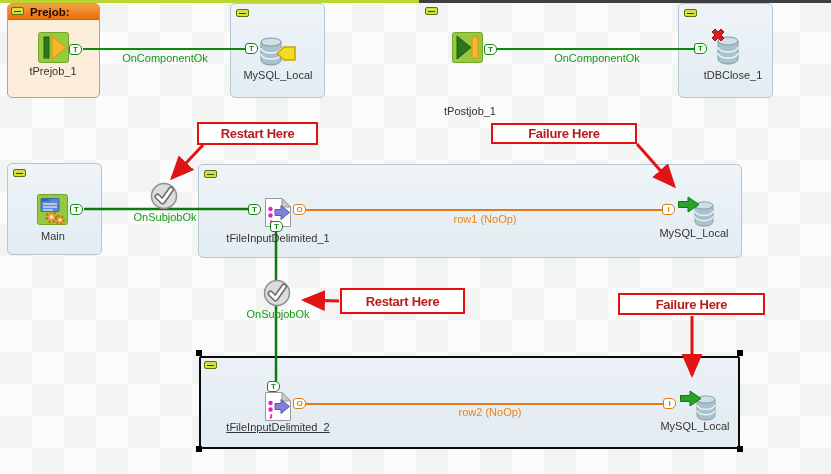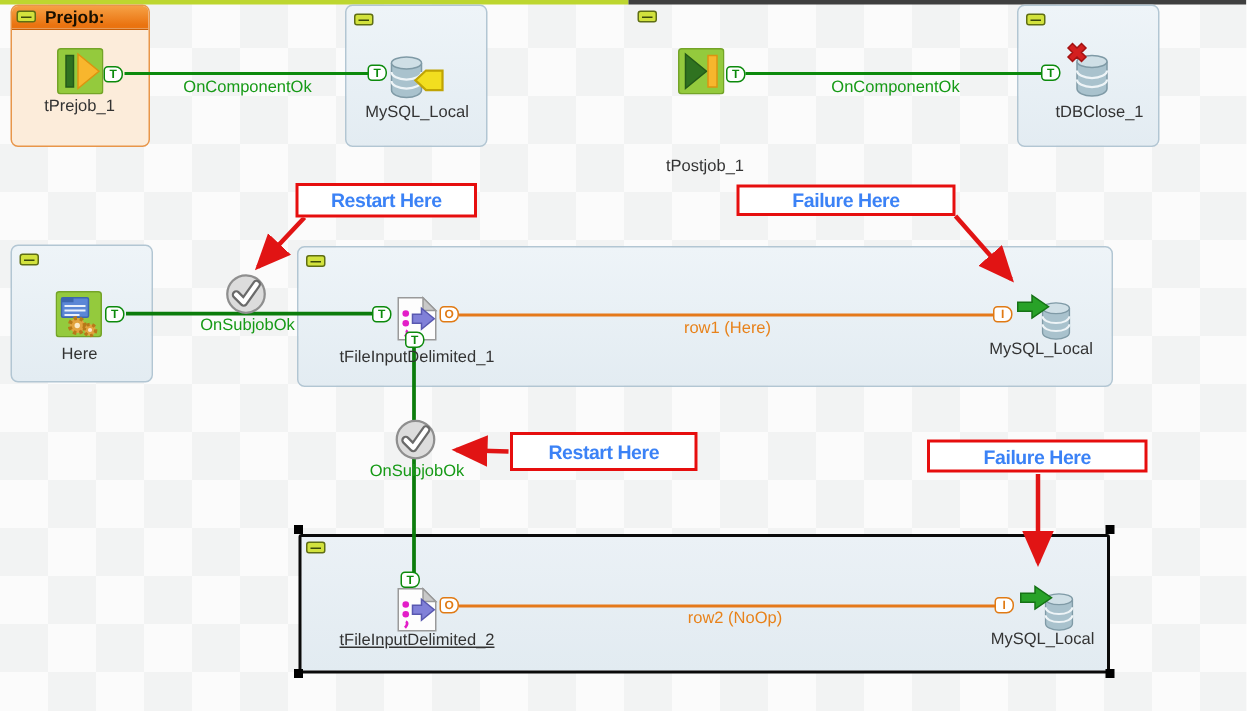--- a/index.html
+++ b/index.html
@@ -30,21 +30,21 @@
     position:absolute;width:13px;height:11px;background:#fff;border:1px solid;border-radius:3px 5px 5px 3px;
     font-size:8px;font-weight:bold;text-align:center;line-height:10px;box-sizing:border-box;
   }
   .connector.t{border-color:#0c8a0c;color:#0c8a0c;}
   .connector.o,.connector.i{border-color:#e07a14;color:#e07a14;}
   .comp-label{position:absolute;transform:translateX(-50%);font-size:11px;color:#333;white-space:nowrap;}
   .conn-label{position:absolute;transform:translateX(-50%);font-size:11px;white-space:nowrap;}
   .conn-label.green{color:#169a16;}
   .conn-label.orange{color:#e8821a;}
   .annotation{
-    position:absolute;background:#fff;border:2px solid #e60e0e;color:#3b82f6;
+    position:absolute;background:#fff;border:2px solid #e60e0e;color:#b91c1c;
     font-weight:bold;font-size:13px;letter-spacing:-0.3px;
     display:flex;align-items:center;justify-content:center;box-sizing:border-box;white-space:nowrap;
   }
   .handle{position:absolute;width:6px;height:6px;background:#000;}
   svg.layer{position:absolute;left:0;top:0;pointer-events:none;}
 </style>
 </head>
 <body>
 
 <div class="canvas">
@@ -189,31 +189,31 @@
   <svg class="icon" style="left:263px;top:279px;z-index:5;" width="28" height="28" viewBox="0 0 28 28">
     <circle cx="14" cy="14" r="12.5" fill="#dcdcdc" stroke="#8f8f8f" stroke-width="1.5"></circle>
     <path d="M7.5 14.5 L12.5 19.5 L21 7.5" fill="none" stroke="#6a6a6a" stroke-width="6" stroke-linecap="round" stroke-linejoin="round"></path>
     <path d="M7.5 14.5 L12.5 19.5 L21 7.5" fill="none" stroke="#ffffff" stroke-width="3" stroke-linecap="round" stroke-linejoin="round"></path>
   </svg>
 
   <div class="comp-label" style="left:53px;top:65px;">tPrejob_1</div>
   <div class="comp-label" style="left:278px;top:69px;">MySQL_Local</div>
   <div class="comp-label" style="left:470px;top:65px;margin-top:40px;">tPostjob_1</div>
   <div class="comp-label" style="left:733px;top:69px;">tDBClose_1</div>
-  <div class="comp-label" style="left:53px;top:230px;">Here</div>
+  <div class="comp-label" style="left:53px;top:230px;">Main</div>
   <div class="comp-label" style="left:278px;top:232px;">tFileInputDelimited_1</div>
   <div class="comp-label" style="left:694px;top:227px;">MySQL_Local</div>
   <div class="comp-label" style="left:278px;top:421px;text-decoration:underline;">tFileInputDelimited_2</div>
   <div class="comp-label" style="left:695px;top:420px;">MySQL_Local</div>
 
   <div class="conn-label green" style="left:165px;top:52px;">OnComponentOk</div>
   <div class="conn-label green" style="left:597px;top:52px;">OnComponentOk</div>
   <div class="conn-label green" style="left:165px;top:211px;">OnSubjobOk</div>
   <div class="conn-label green" style="left:278px;top:308px;">OnSubjobOk</div>
-  <div class="conn-label orange" style="left:485px;top:213px;">row1 (Here)</div>
+  <div class="conn-label orange" style="left:485px;top:213px;">row1 (NoOp)</div>
   <div class="conn-label orange" style="left:490px;top:406px;">row2 (NoOp)</div>
 
   <svg class="layer" width="831" height="474" style="z-index:6;">
     <defs>
       <marker id="arrowR" markerWidth="9" markerHeight="8" refX="7" refY="3.5" orient="auto">
         <path d="M0 0 L8 3.5 L0 7 Z" fill="#e11414"></path>
       </marker>
     </defs>
     <line x1="203" y1="145" x2="172" y2="178" stroke="#e11414" stroke-width="3" marker-end="url(#arrowR)"></line>
     <line x1="637" y1="144" x2="674" y2="186" stroke="#e11414" stroke-width="3" marker-end="url(#arrowR)"></line>

